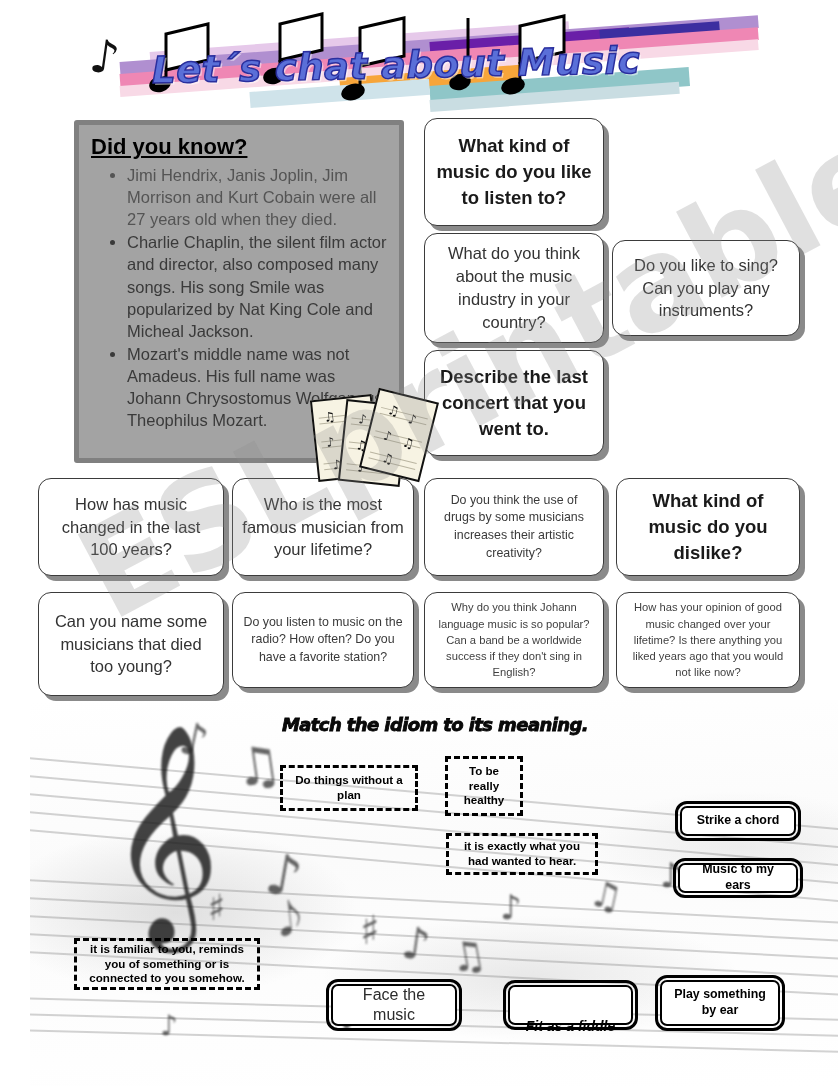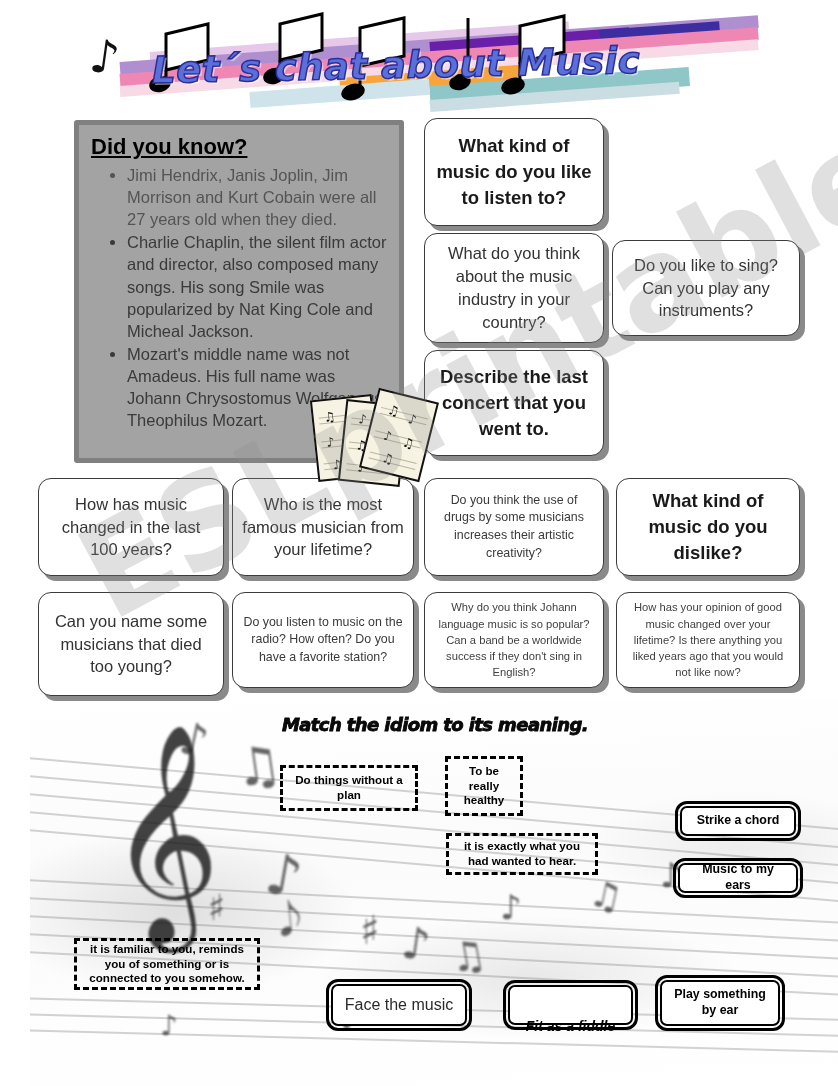--- a/index.html
+++ b/index.html
@@ -457,21 +457,21 @@
   </div>
 
   <div class="idiom" style="left:680px; top:806px; width:116px; height:30px;">
     <span>Strike a chord</span>
   </div>
 
   <div class="idiom" style="left:678px; top:863px; width:120px; height:30px;">
     <span>Music to my ears</span>
   </div>
 
-  <div class="idiom plain" style="left:331px; top:984px; width:136px; height:42px;">
+  <div class="idiom plain" style="left:331px; top:984px; width:126px; height:42px;">
     <span>Face the music</span>
   </div>
 
   <div class="idiom italic" style="left:508px; top:985px; width:125px; height:40px;">
     <span>Fit as a fiddle</span>
   </div>
 
   <div class="idiom" style="left:660px; top:980px; width:120px; height:46px;">
     <span>Play something by ear</span>
   </div>

